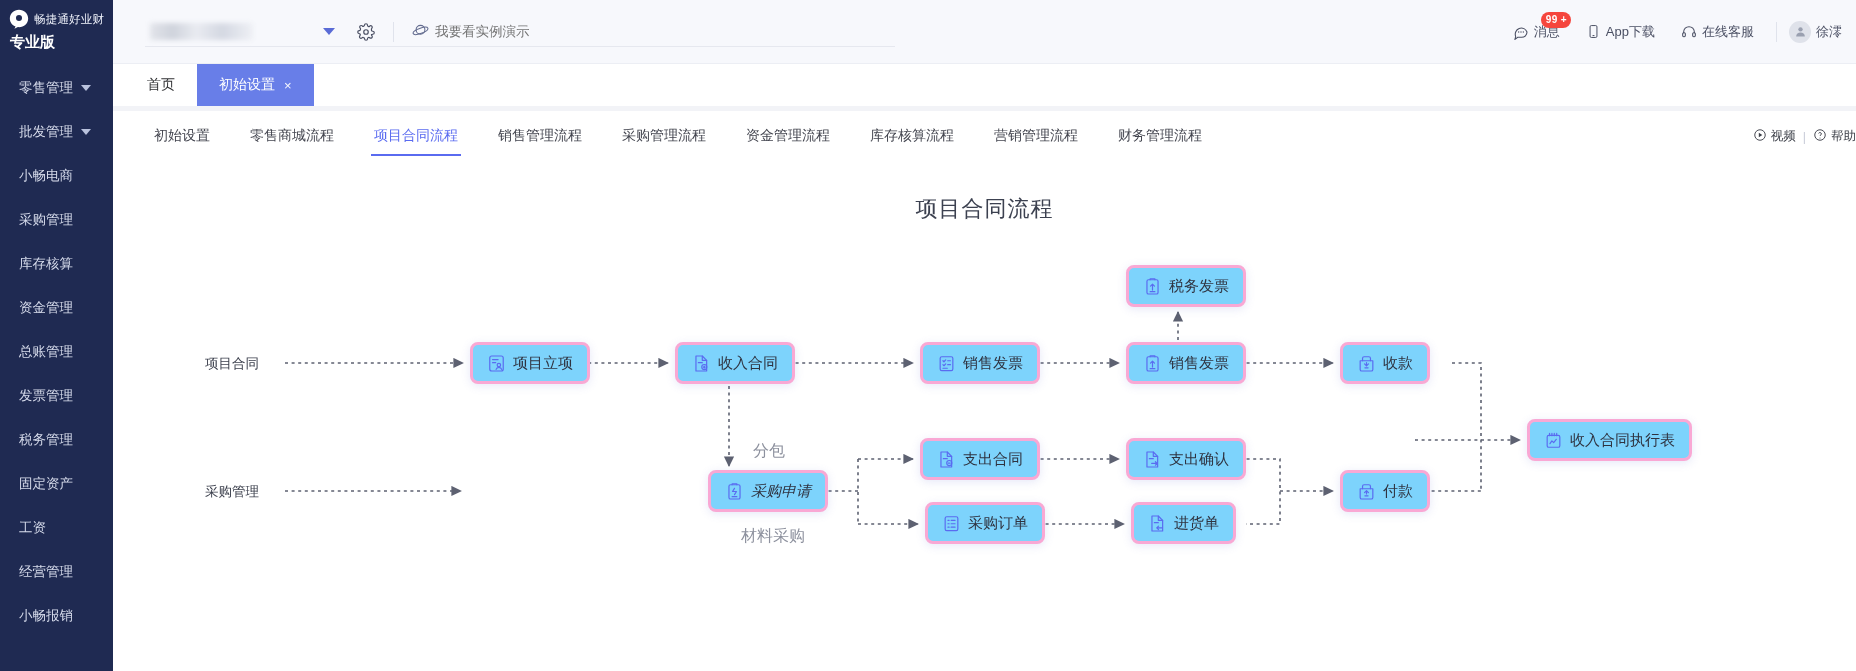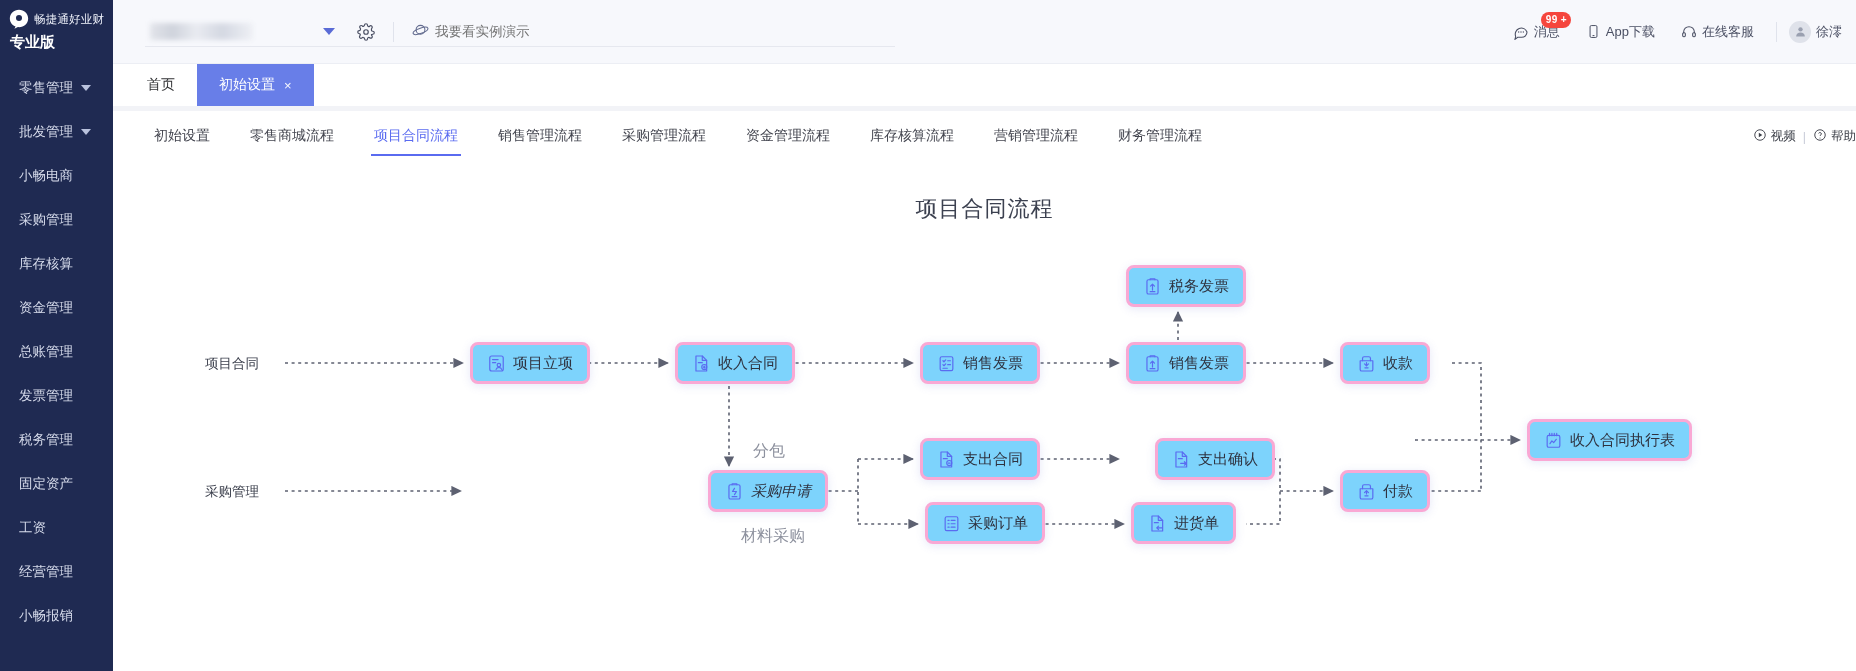--- a/index.html
+++ b/index.html
@@ -484,21 +484,21 @@
               <svg width="19" height="19" viewBox="0 0 24 24" fill="none" stroke="#5a6bf0" stroke-width="1.5" stroke-linecap="round" stroke-linejoin="round">
                 <path d="M5 2.5h8l5.5 5.5V21.5H5z"></path>
                 <path d="M13 2.5V8h5.5"></path>
                 <line x1="8" y1="11" x2="13" y2="11"></line>
                 <circle cx="15.5" cy="16.5" r="3.2"></circle>
                 <path d="M14.2 16.5h2.6"></path>
               </svg>
             </span>
             <span>支出合同</span>
           </div>
-          <div class="node" style="left: 1042px; top: 276px;">
+          <div class="node" style="left: 1013px; top: 276px;">
             <span class="ico">
               <svg width="19" height="19" viewBox="0 0 24 24" fill="none" stroke="#5a6bf0" stroke-width="1.5" stroke-linecap="round" stroke-linejoin="round">
                 <path d="M5 2.5h8l5.5 5.5V21.5H5z"></path>
                 <path d="M13 2.5V8h5.5"></path>
                 <line x1="8" y1="11" x2="13" y2="11"></line>
                 <path d="M11 17h7m0 0l-2.3-2.2M18 17l-2.3 2.2"></path>
               </svg>
             </span>
             <span>支出确认</span>
           </div>

